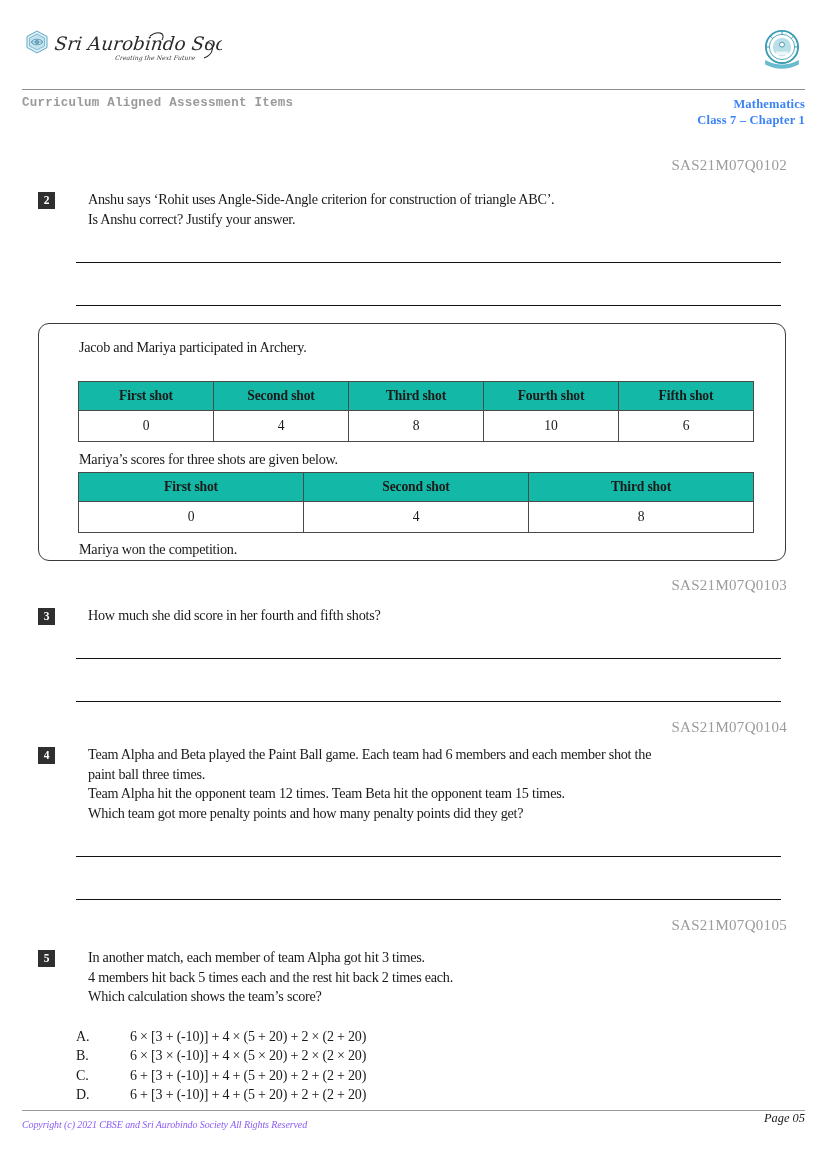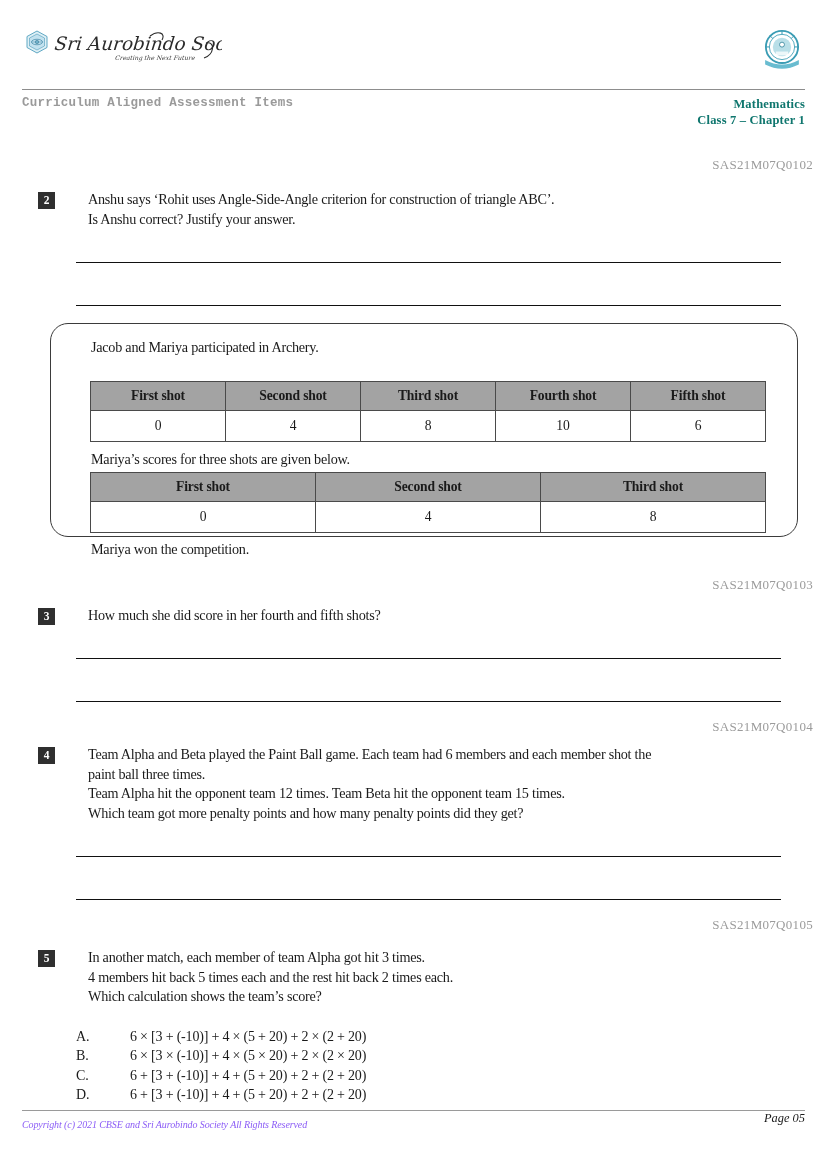--- a/index.html
+++ b/index.html
@@ -62,29 +62,29 @@
     letter-spacing: 0.25px;
     color: #9a9a9a;
   }
   .header-right-text {
     position: absolute;
     right: 22px; top: 96px;
     text-align: right;
     font-weight: bold;
     font-size: 12.5px;
     letter-spacing: 0.2px;
-    color: #0f766e;
+    color: #3b82f6;
     line-height: 16px;
   }
 
   
   .qcode {
     position: absolute;
-    right: 14px;
-    font-size: 13px;
+    right: 40px;
+    font-size: 15px;
     color: #9b9b9b;
     letter-spacing: 0.3px;
     white-space: nowrap;
     margin-left: 32px;
   }
 
   
   .qblock { position: absolute; left: 38px; }
   .qnum {
     position: absolute;
@@ -116,25 +116,24 @@
     width: 705px;
     height: 1px;
     background: #111111;
   }
 
   
   .stimulus {
     position: absolute;
     left: 38px; top: 323px;
     width: 748px;
-    height: 214px;
+    height: 238px;
     border: 1.2px solid #3b3b3b;
-    border-radius: 18px;
+    border-radius: 11px;
     box-sizing: border-box;
-    margin-left: 12px;
   }
   .stim-line {
     position: absolute;
     left: 40px;
     font-size: 14.2px;
     line-height: 19px;
     letter-spacing: -0.25px;
     white-space: nowrap;
   }
 
@@ -144,21 +143,21 @@
     table-layout: fixed;
   }
   table.shots th, table.shots td {
     border: 1px solid #4a4a4a;
     text-align: center;
     font-size: 13.6px;
     letter-spacing: -0.15px;
     padding: 0;
   }
   table.shots th {
-    background: #a3a3a3;
+    background: #14b8a6;
     font-weight: bold;
     height: 28px;
   }
   table.shots td {
     background: #ffffff;
     height: 30px;
     font-weight: normal;
   }
 
   

